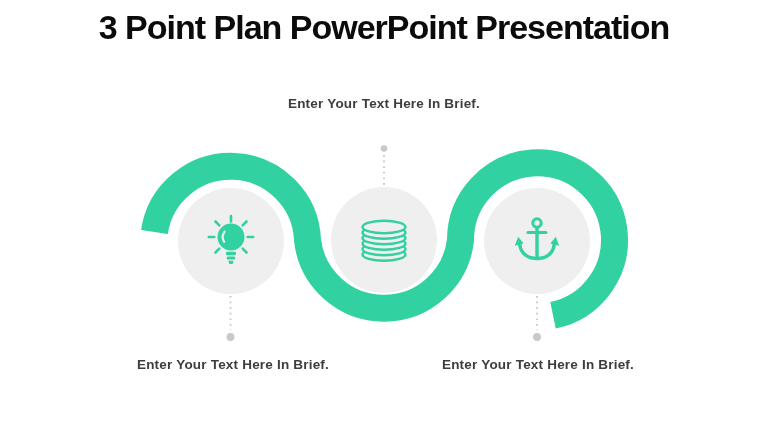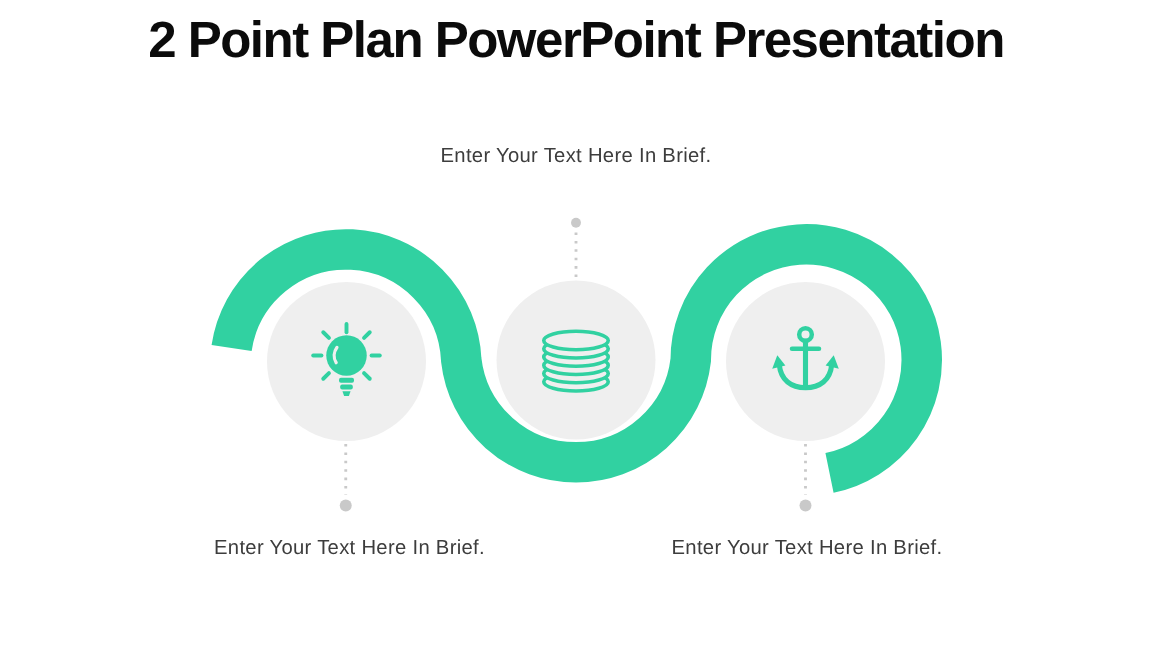--- a/index.html
+++ b/index.html
@@ -7,21 +7,21 @@
        font-family:"Liberation Sans",sans-serif;}
 
   .slide{position:absolute;inset:0;background:#ffffff;}
 
   .title{position:absolute;top:8px;left:0;width:768px;text-align:center;
          font-size:34px;font-weight:700;letter-spacing:-1px;
          color:var(--title-color,#0b0b0b);white-space:nowrap;}
 
   .label{position:absolute;width:300px;text-align:center;
          font-size:13.5px;letter-spacing:.2px;
-         color:var(--label-color,#3d3d3d);}
+         color:var(--label-color,#3d3d3d);font-weight:bold;}
   .label-top{left:234px;top:96px;}
   .label-bottom-left{left:83px;top:357px;}
   .label-bottom-right{left:388px;top:357px;}
 
   .diagram-svg{position:absolute;left:0;top:0;width:768px;height:432px;}
 
   .ribbon-path{fill:none;stroke:var(--accent,#31d1a1);stroke-width:27;stroke-linecap:butt;}
   .connector-line{stroke:var(--dot-color,#c9c9c9);stroke-width:1.9;
                   stroke-dasharray:1.7 3.9;fill:none;}
   .connector-dot{fill:var(--dot-color,#c9c9c9);}
@@ -37,21 +37,21 @@
   .icon .fill{fill:var(--accent,#31d1a1);stroke:none;}
   .icon .stroke{fill:none;stroke:var(--accent,#31d1a1);}
   .icon .bgfill{fill:var(--circle-bg,#efefef);stroke:var(--accent,#31d1a1);}
   .icon .hilite{fill:none;stroke:var(--circle-bg,#efefef);}
 </style>
 </head>
 <body>
 
 <div class="slide">
 
-  <div class="title">2 Point Plan PowerPoint Presentation</div>
+  <div class="title">3 Point Plan PowerPoint Presentation</div>
 
   <div class="label label-top">Enter Your Text Here In Brief.</div>
 
   <svg class="diagram-svg" viewBox="0 0 768 432">
 
     <path class="ribbon-path" d="M154.4,232 A77,77 0 0 1 307.5,240 A77,77 0 0 0 460.5,240 A77,77 0 1 1 553,315.3"></path>
 
     <circle class="connector-dot" cx="384" cy="148.5" r="3.3"></circle>
     <line class="connector-line" x1="384" y1="155" x2="384" y2="186"></line>
 

